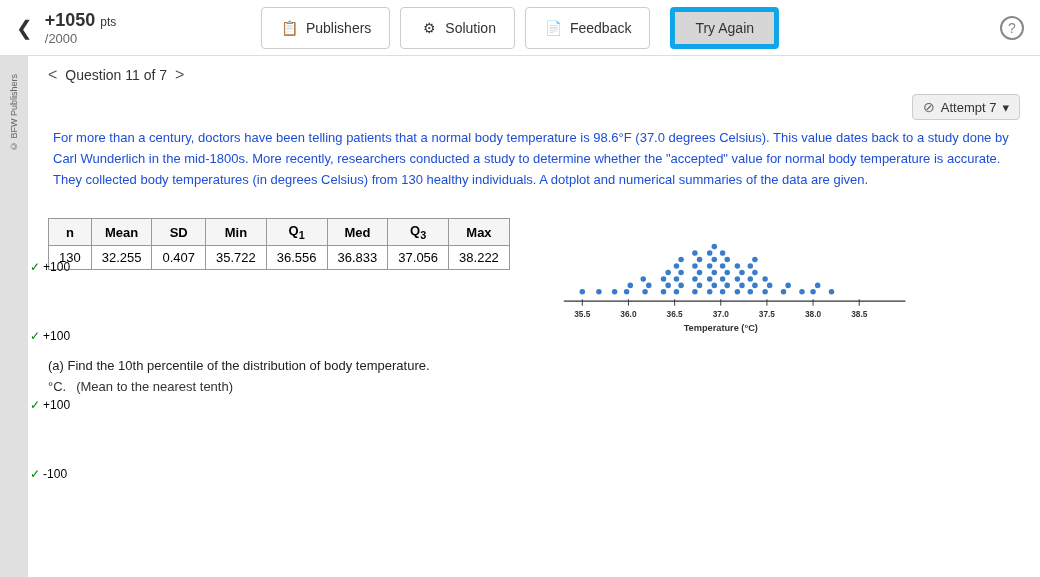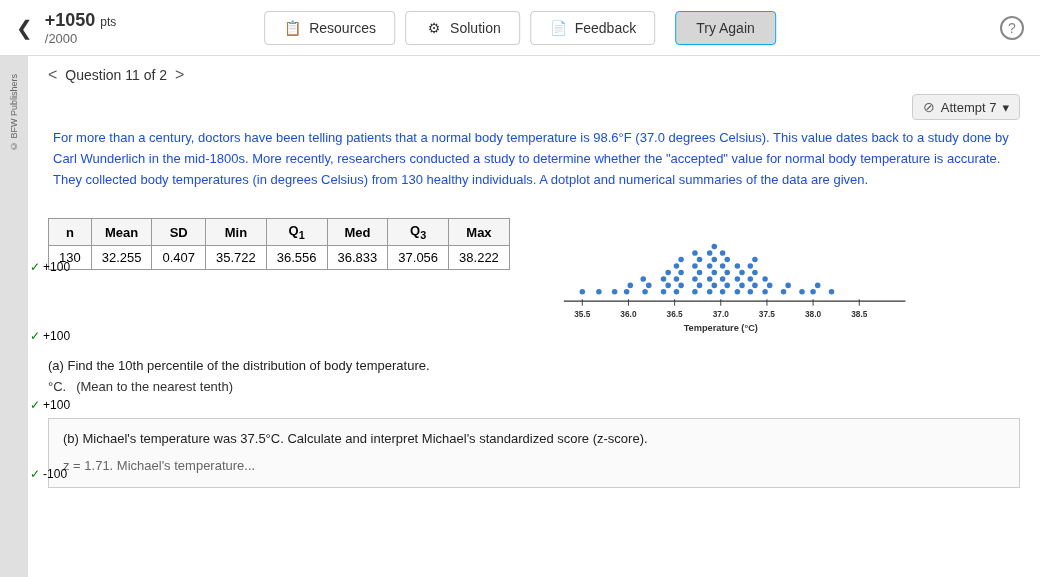--- a/index.html
+++ b/index.html
@@ -64,21 +64,21 @@
     .nav-btn .btn-icon {
       width: 20px;
       height: 16px;
       display: inline-flex;
       align-items: center;
       justify-content: center;
     }
     .try-again-btn {
       padding: 8px 20px;
       background: #d6d6d6;
-      border: 1px solid #0ea5e9;
+      border: 5px solid #0ea5e9;
       border-radius: 4px;
       cursor: pointer;
       font-size: 14px;
       color: #333;
       margin-left: 10px;
     }
     .help-icon {
       margin-left: auto;
       width: 24px;
       height: 24px;
@@ -271,21 +271,21 @@
     <span class="points-main">
       <span>+1050</span>
       <span style="font-size:12px;font-weight:normal;">pts</span>
     </span>
     <span class="points-total">/2000</span>
   </div>
 
   <div class="nav-buttons">
     <button class="nav-btn">
       <span class="btn-icon">📋</span>
-      <span>Resources</span>
+      <span>Publishers</span>
     </button>
     <button class="nav-btn">
       <span class="btn-icon">⚙</span>
       <span>Solution</span>
     </button>
     <button class="nav-btn">
       <span class="btn-icon">📄</span>
       <span>Feedback</span>
     </button>
     <button class="try-again-btn">Try Again</button>
@@ -314,21 +314,21 @@
   <div style="display:flex;align-items:center;gap:3px;font-size:12px;">
     <span style="color:green;">✓</span>
     <span>-100</span>
   </div>
 </div>
 
 <div class="main-content">
 
   <div class="question-nav">
     <span class="q-nav-arrow">&lt;</span>
-    <span>Question 11 of 2</span>
+    <span>Question 11 of 7</span>
     <span class="q-nav-arrow">&gt;</span>
   </div>
 
   <div class="attempt-row">
     <div class="attempt-badge">
       <span class="attempt-icon">⊘</span>
       <span>Attempt 7</span>
       <span>▾</span>
     </div>
   </div>
@@ -468,20 +468,14 @@
   </div>
 
   <div class="part-section">
     <p class="part-label">(a) Find the 10th percentile of the distribution of body temperature.</p>
     <div class="answer-row">
       <span class="unit-label">°C.</span>
       <span class="round-note">(Mean to the nearest tenth)</span>
     </div>
   </div>
 
-  <div style="margin-top:24px;">
-    <div class="part-b-box">
-      <p>(b) Michael's temperature was 37.5°C. Calculate and interpret Michael's standardized score (z-score).</p>
-      <p style="margin-top:6px;color:#666;">z = 1.71. Michael's temperature...</p>
-    </div>
-  </div>
 
 </div>
 
 </body></html>

